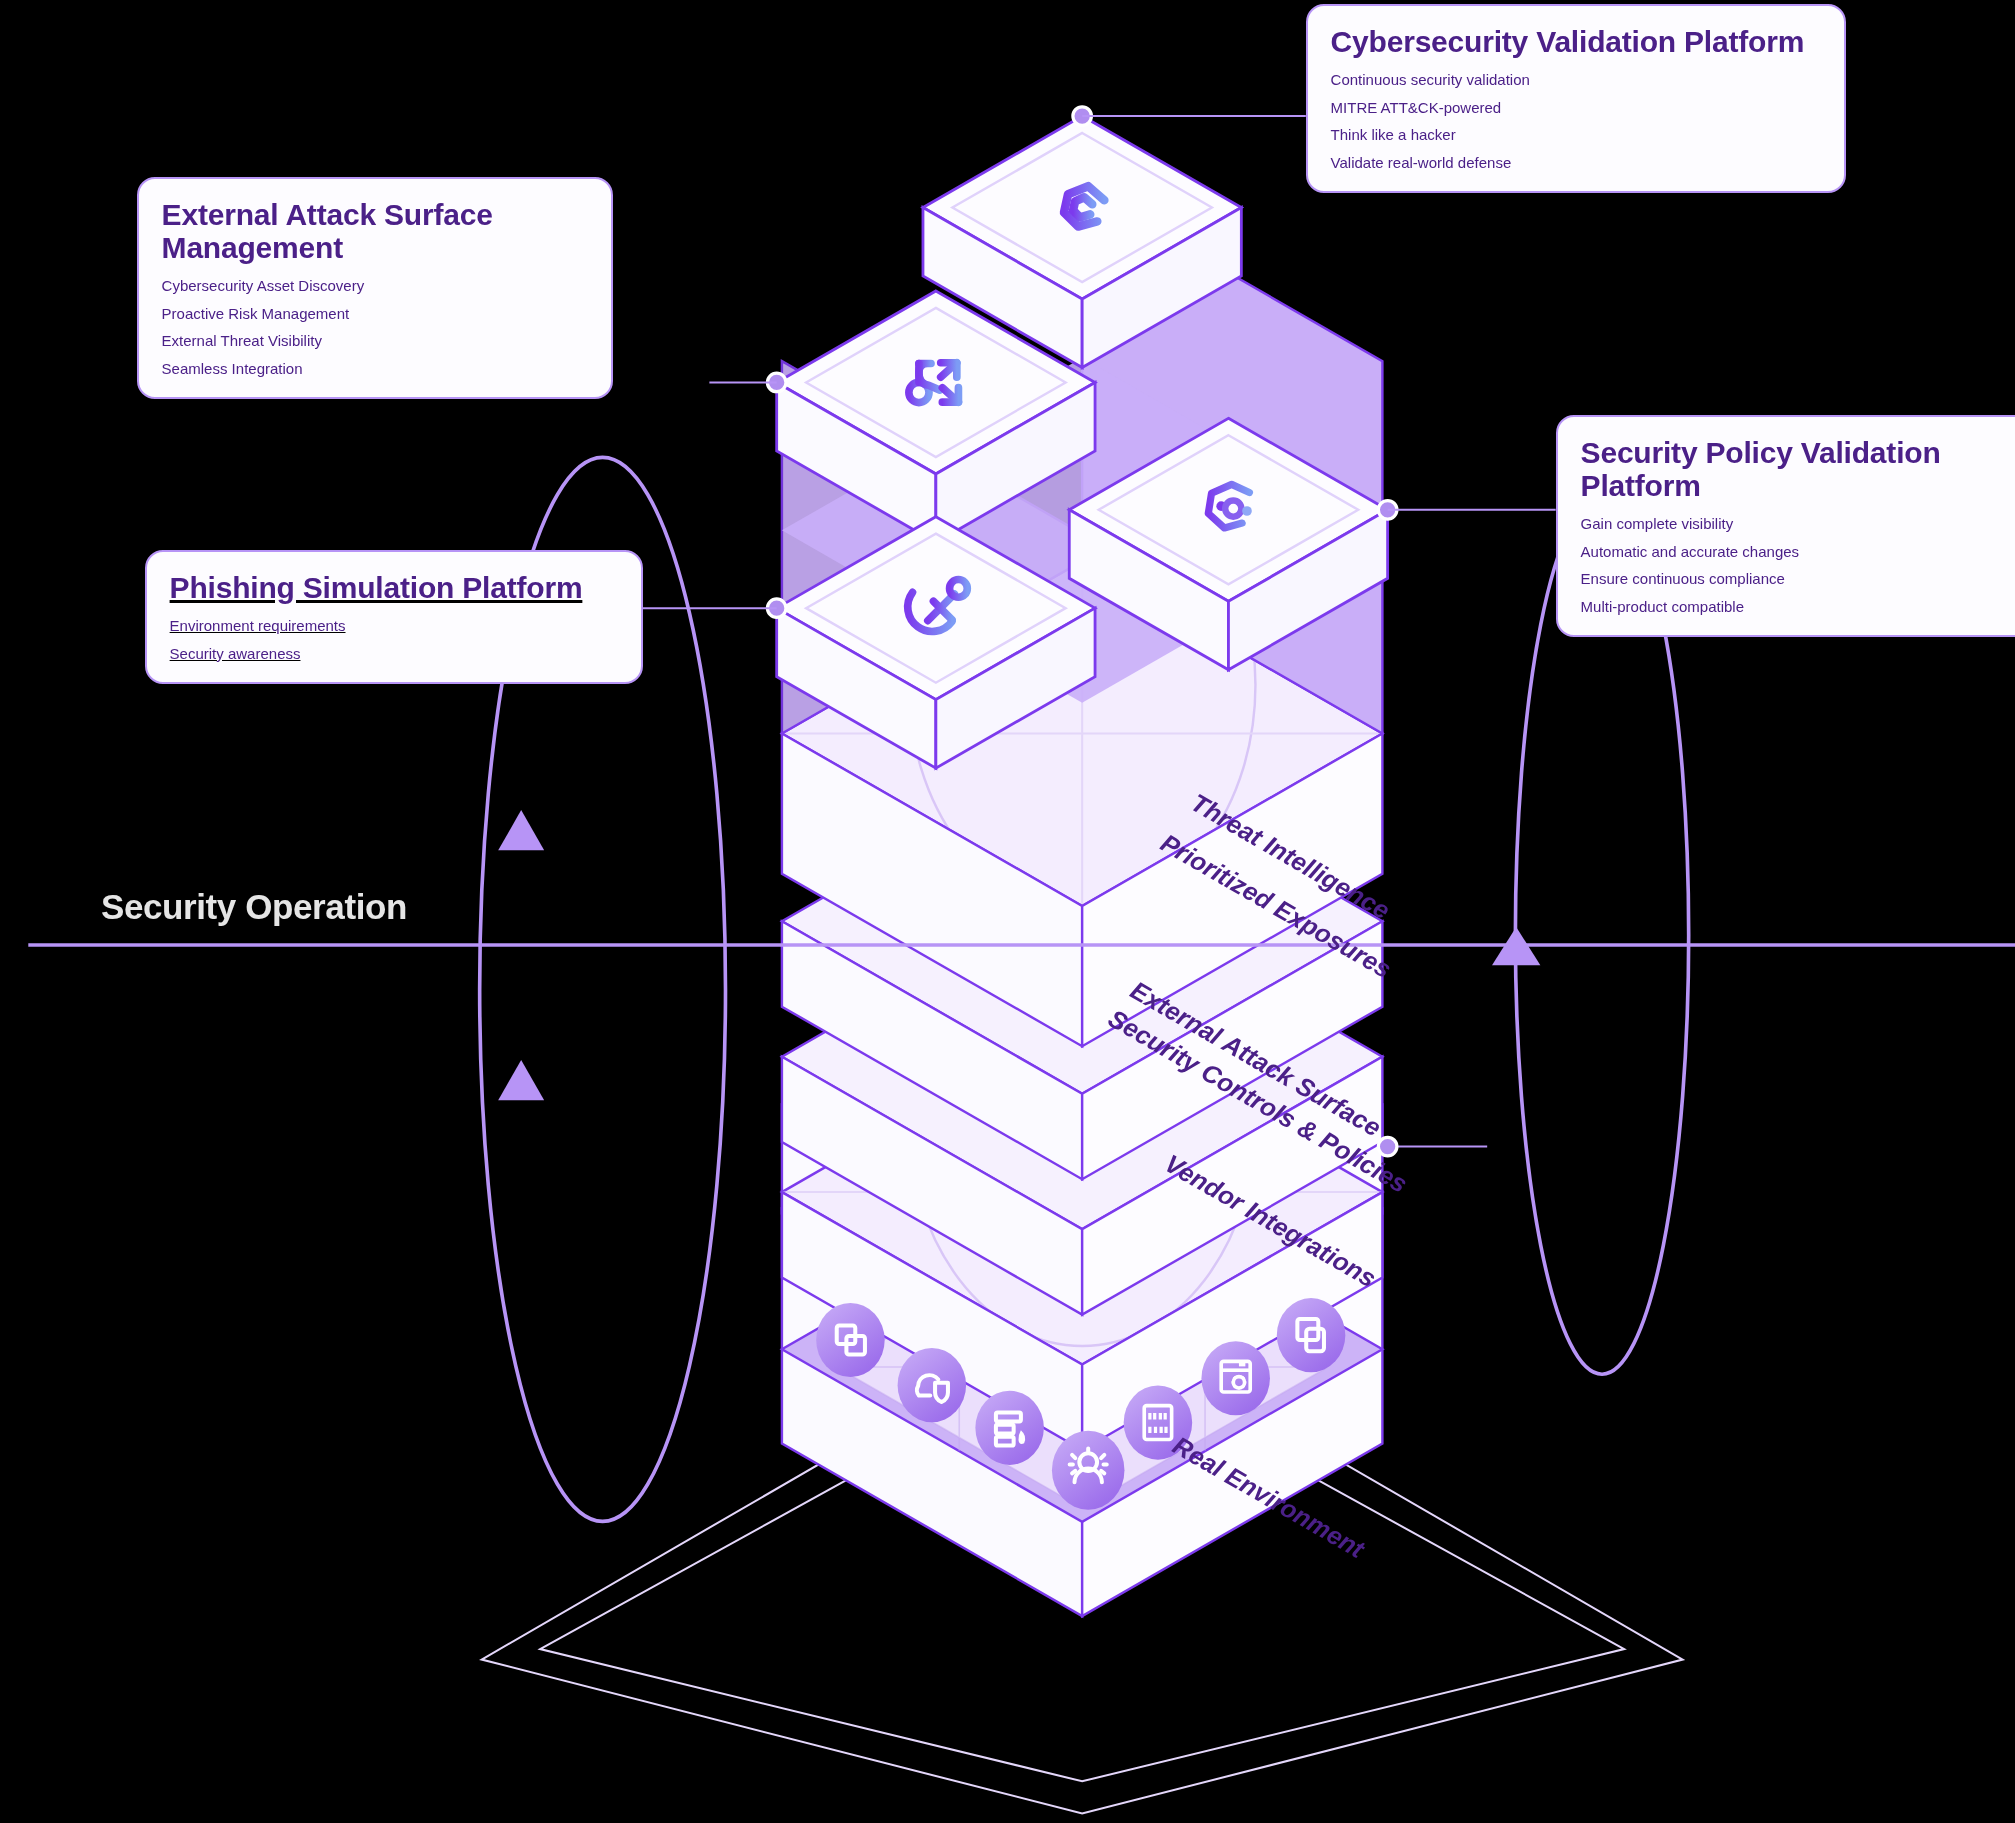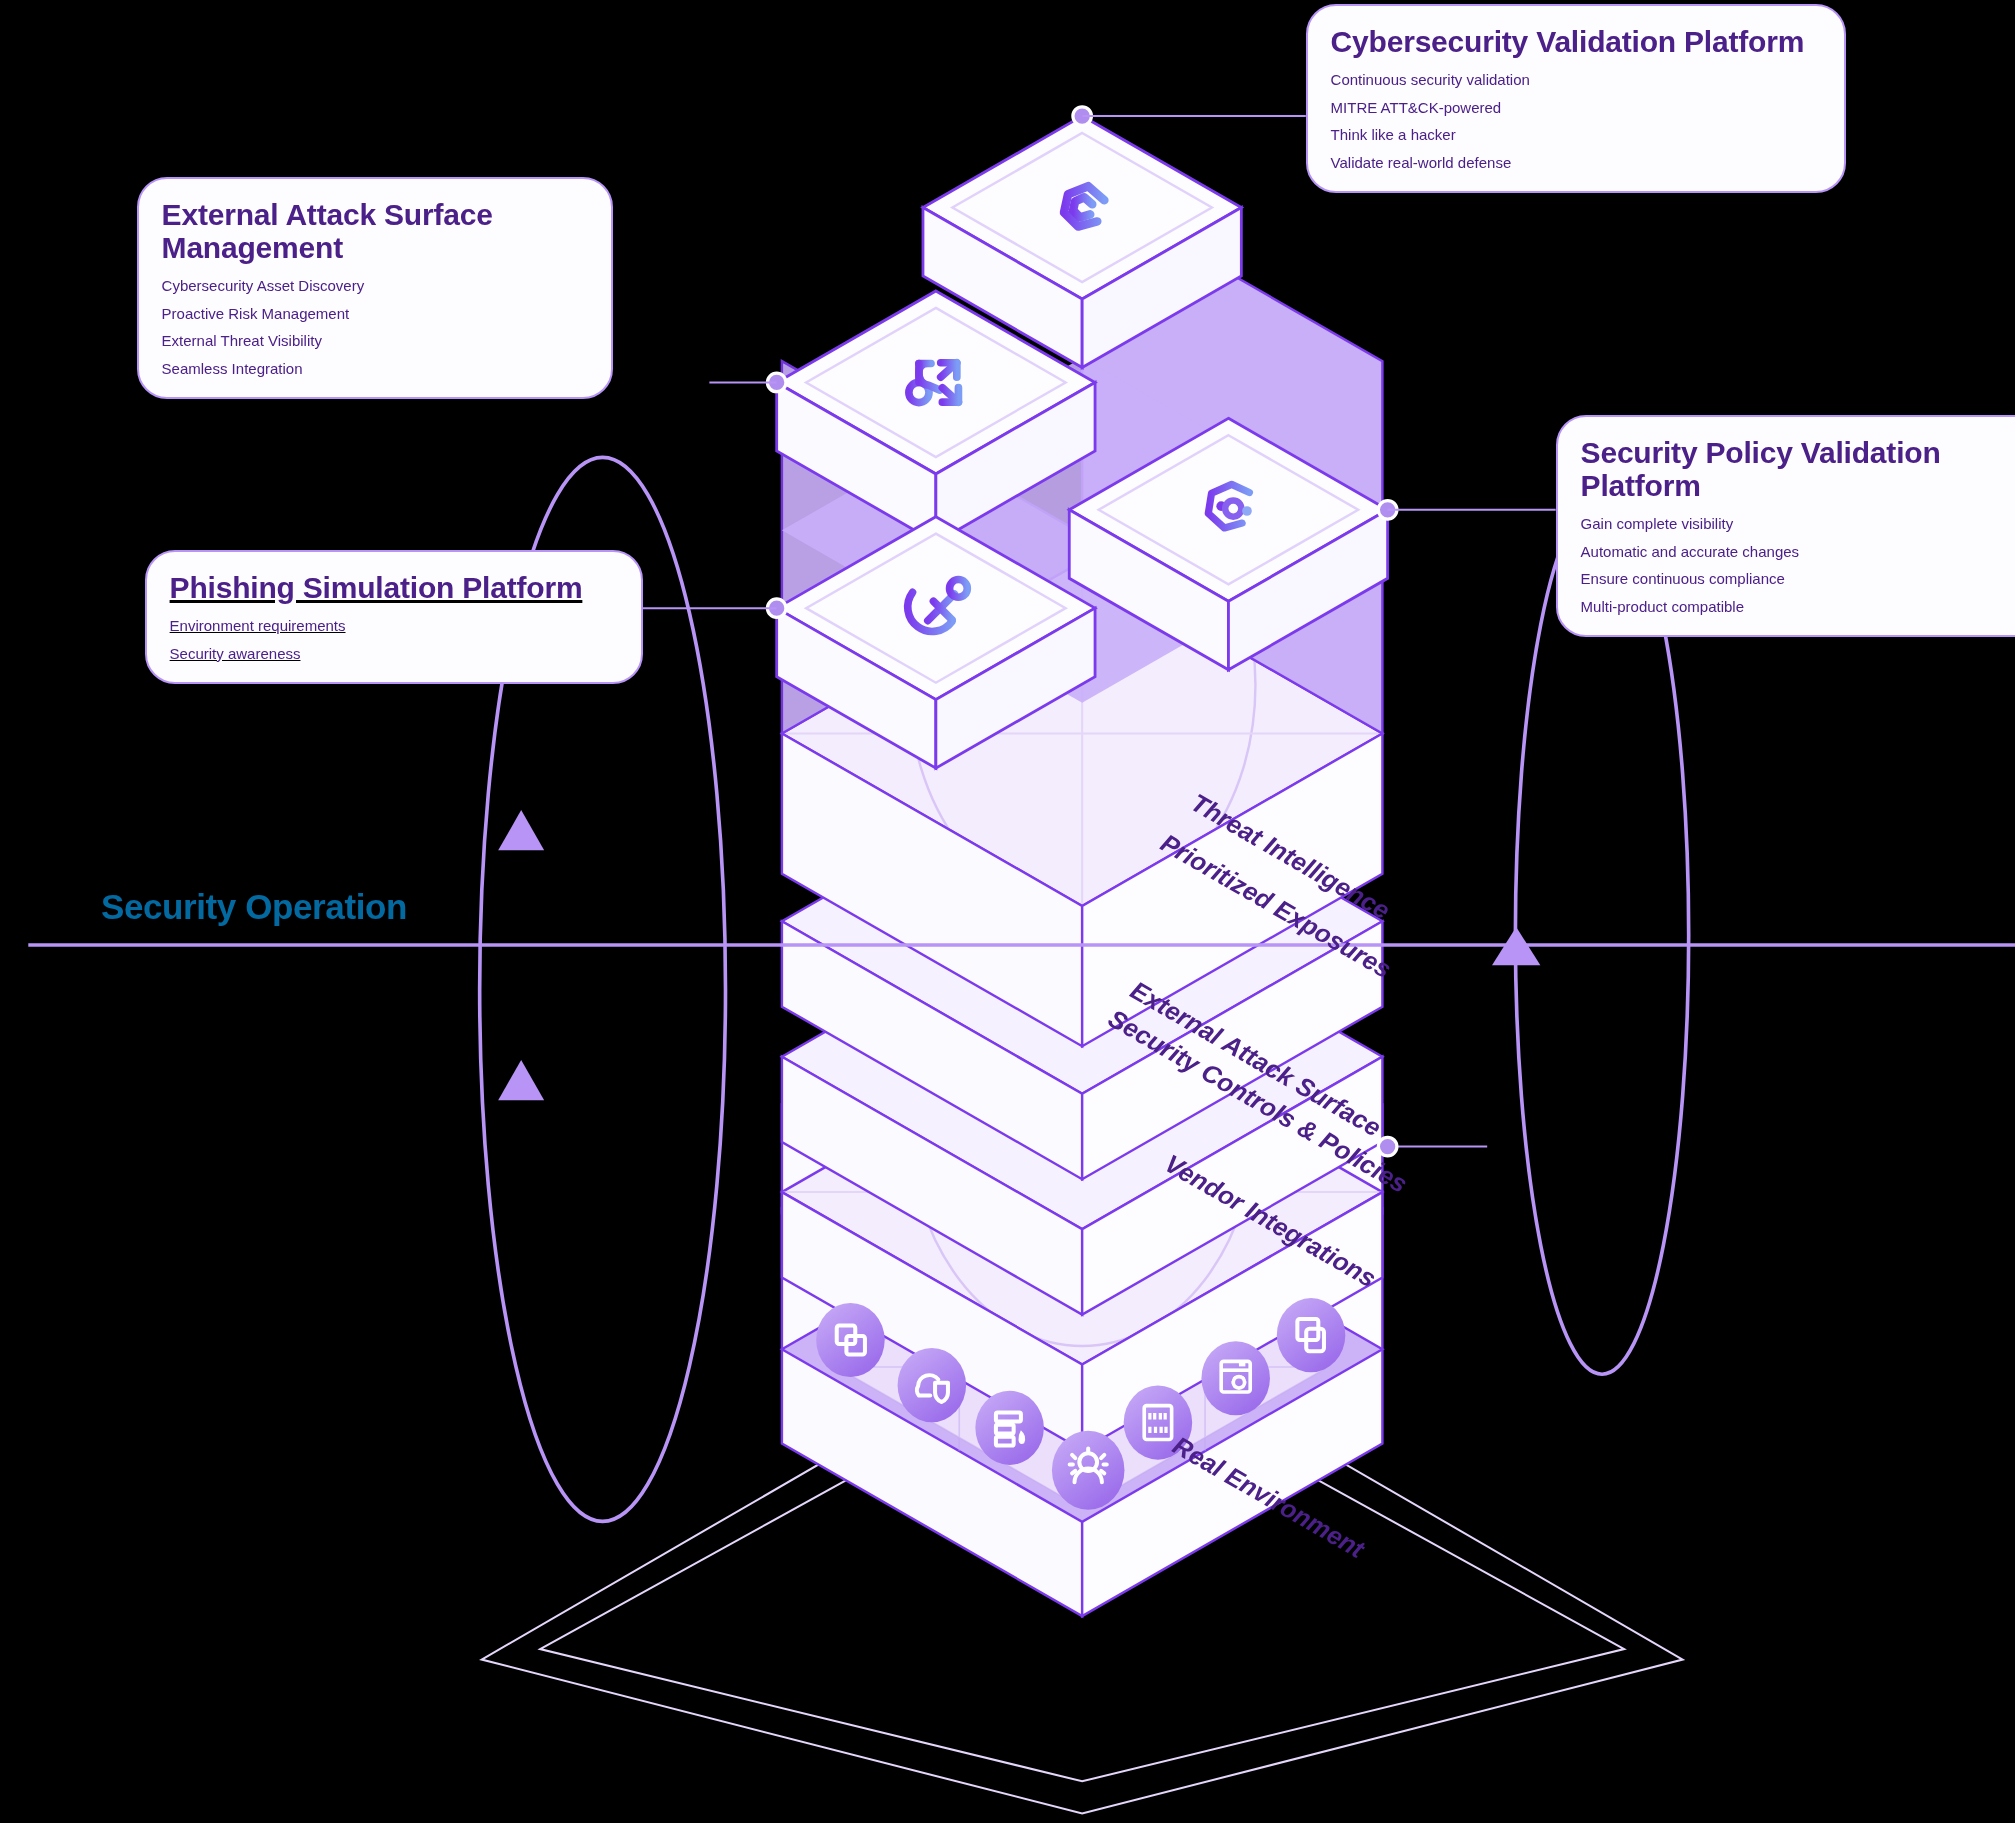--- a/index.html
+++ b/index.html
@@ -2,31 +2,31 @@
 <html style="font-size:6.4px"><head>
 <meta charset="utf-8">
 <style>
   html,body{margin:0;padding:0;background:#000;}
   body{width:2149px;height:1824px;position:relative;overflow:hidden;
        font-family:"Liberation Sans",sans-serif;}
   #stage{position:absolute;left:0;top:0;width:2149px;height:1824px;}
   svg.layer{position:absolute;left:0;top:0;width:2149px;height:1824px;overflow:visible;}
 
   .card{position:absolute;background:#fdfcff;border:2px solid #b794f6;
-        border-radius:30px;box-sizing:border-box;padding:18.5px 22.6px 21px 22.6px;}
+        border-radius:18px;box-sizing:border-box;padding:18.5px 22.6px 21px 22.6px;}
   .card h2{margin:0 0 14.5px 0;font-size:30px;font-weight:bold;color:#4b2088;
            letter-spacing:-0.2px;line-height:1.1;}
   .card .li{font-size:15px;color:#4b2088;line-height:1.0;margin:0 0 12.5px 0;
             font-weight:400;}
   .card .li:last-child{margin-bottom:0;}
   .card.plain{padding:22.6px 22.6px 23.4px 22.6px;}
   .card.plain .li{font-size:22px;margin-bottom:12px;}
 
   #secop-label{position:absolute;left:101px;top:887px;font-size:35px;
-               font-weight:bold;color:#0369a1;letter-spacing:-0.4px;}
+               font-weight:bold;color:#e5e5e5;letter-spacing:-0.4px;}
 </style>
 </head>
 <body>
 
 <div id="stage">
 
   <svg class="layer" viewBox="0 0 5332 4526">
     <defs>
       <linearGradient id="gIcon" x1="0" y1="0" x2="1" y2="0">
         <stop offset="0%" stop-color="#7c3aed"></stop>

